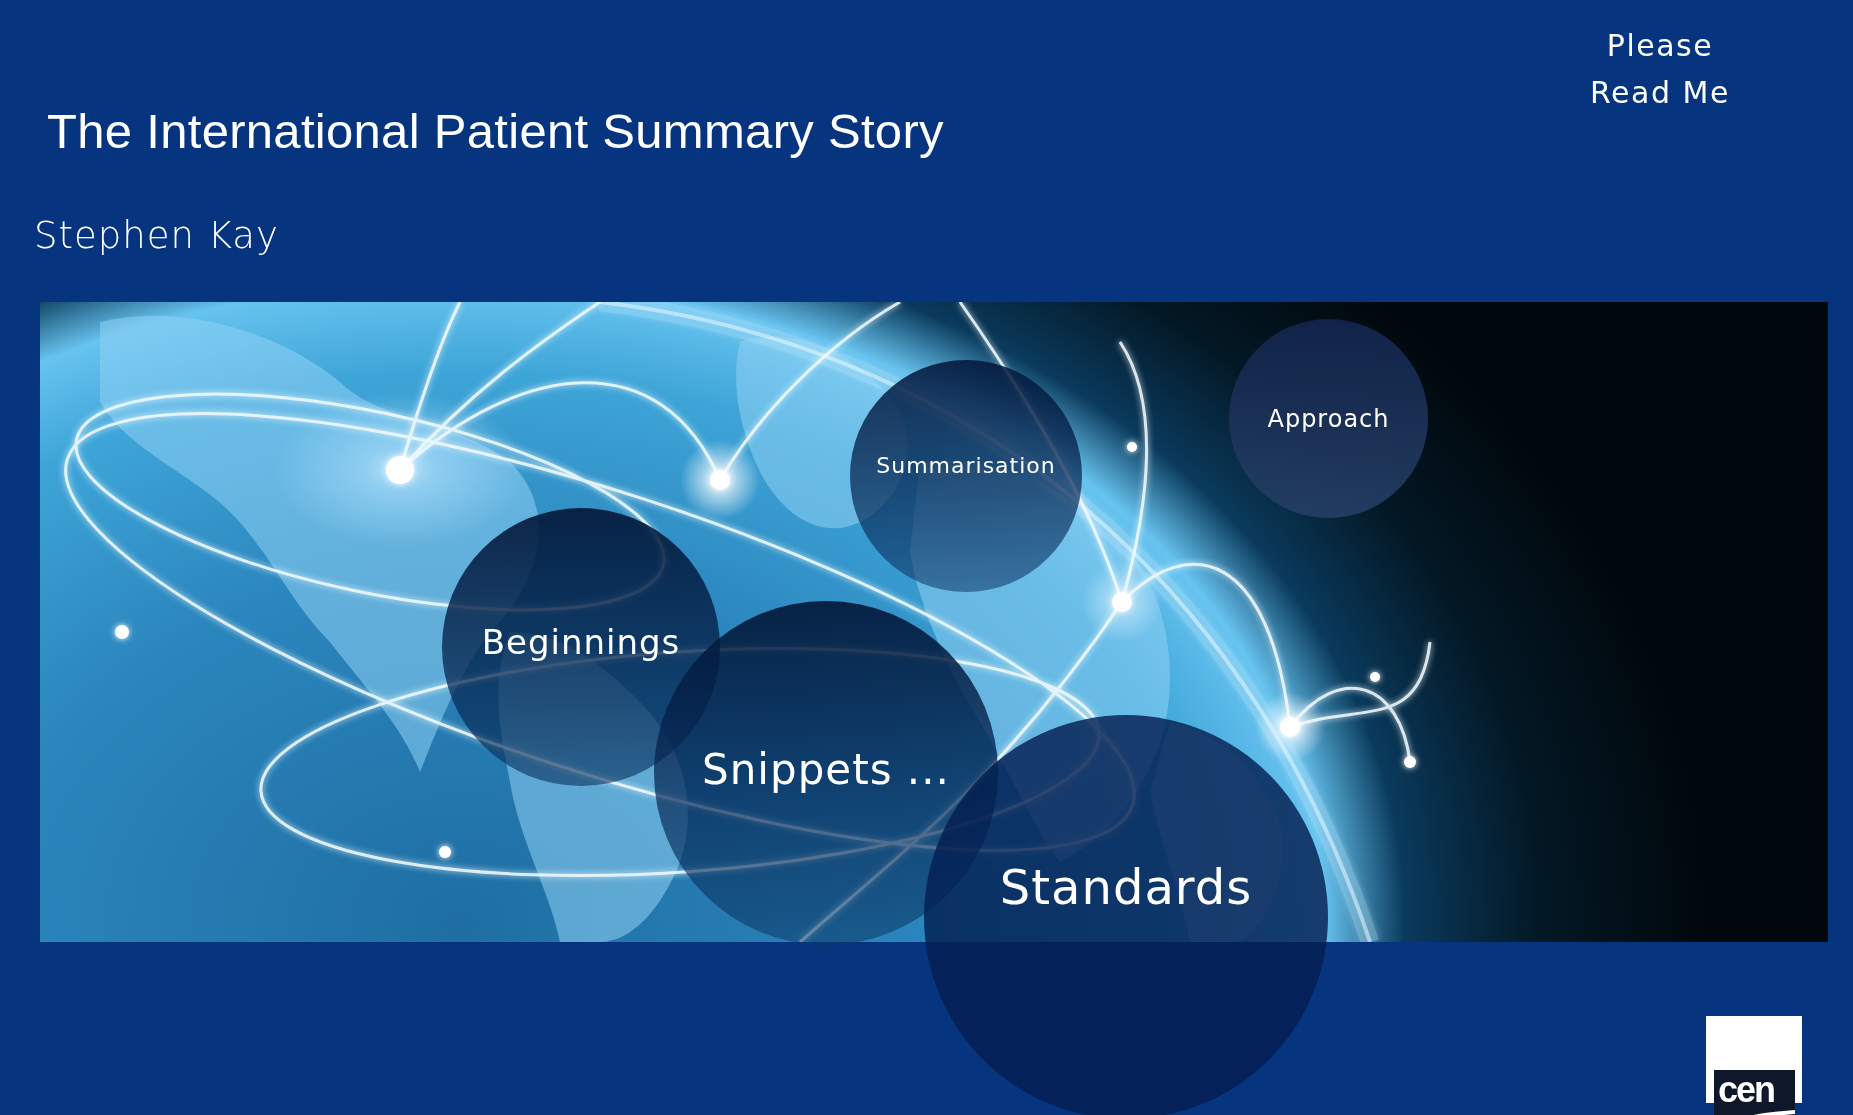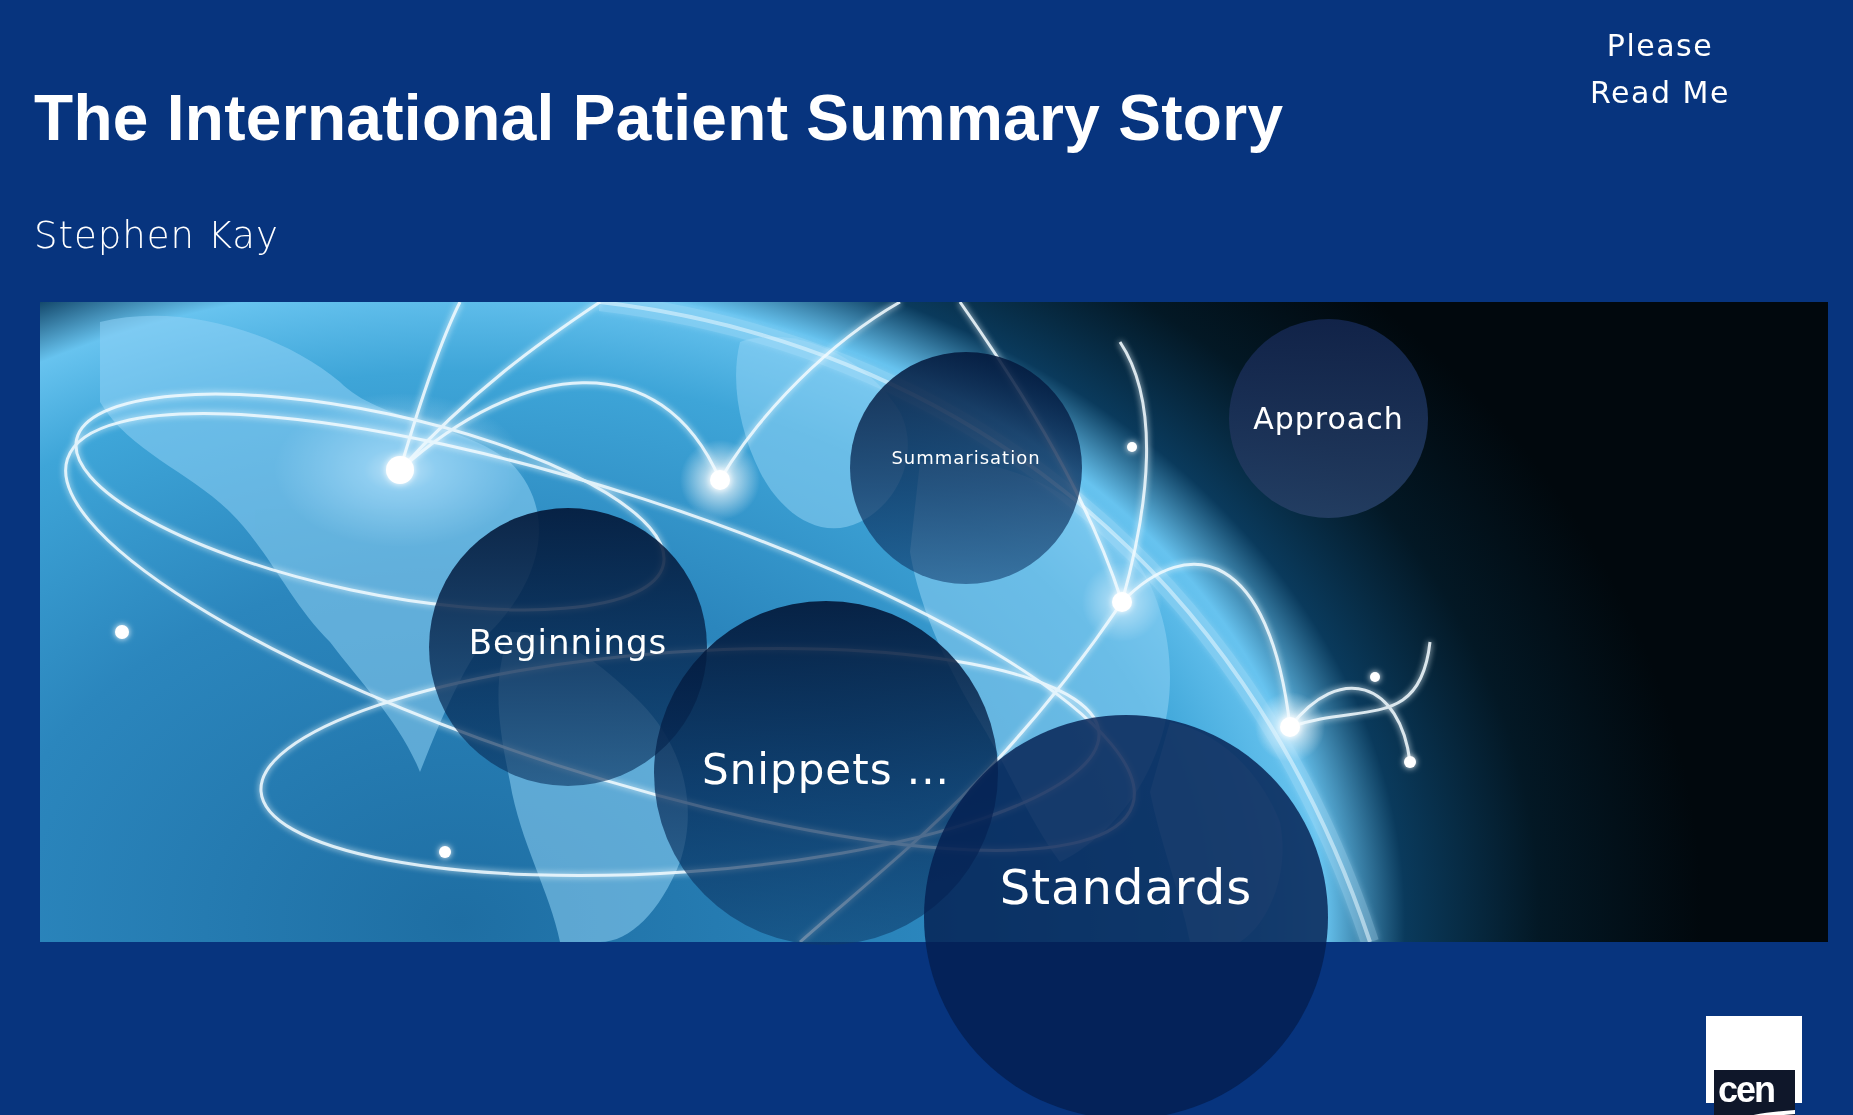--- a/index.html
+++ b/index.html
@@ -5,22 +5,22 @@
   html, body { margin: 0; padding: 0; }
   body {
     width: 1853px; height: 1115px; overflow: hidden; position: relative;
     background: #07347e;
     font-family: "DejaVu Sans", "Liberation Sans", sans-serif;
     color: #ffffff;
   }
   .title {
     position: absolute; left: 34px; top: 88px;
     font-family: "Liberation Sans", "DejaVu Sans", sans-serif;
-    font-weight: bold; font-size: 64px; line-height: 60px; letter-spacing: 0.3px;
-    white-space: nowrap; margin: 0;
+    font-weight: normal; font-size: 49px; line-height: 60px; letter-spacing: 0.3px;
+    white-space: nowrap; margin: 13px;
   }
   .subtitle {
     position: absolute; left: 34px; top: 212px;
     font-family: "DejaVu Sans", sans-serif; font-weight: 300;
     font-size: 37px; line-height: 48px; letter-spacing: 1px; white-space: nowrap;
   }
   .readme {
     position: absolute; left: 1560px; top: 22px; width: 200px;
     text-align: center; font-size: 30px; line-height: 47px; letter-spacing: 1.5px;
     cursor: pointer;
@@ -35,27 +35,27 @@
       radial-gradient(circle 40px at 1082px 300px, rgba(255,255,255,0.95) 0%, rgba(160,220,255,0) 100%),
       radial-gradient(circle 35px at 1250px 425px, rgba(255,255,255,0.95) 0%, rgba(160,220,255,0) 100%),
       radial-gradient(ellipse 1350px 1000px at 420px 620px, #1e6ea3 0%, #2b86bd 35%, #3ea5d8 55%, #67c3ef 64%, #0a3a5c 70%, #031825 80%, #01080d 92%, #01080d 100%);
   }
   .hero svg.arcs { position: absolute; left: 0; top: 0; }
   .bubble {
     position: absolute; border-radius: 50%;
     display: flex; align-items: center; justify-content: center; text-align: center;
     color: #ffffff; cursor: pointer; letter-spacing: 1px;
   }
-  .b-summ { left: 850px; top: 352px; width: 232px; height: 232px;
+  .b-summ { left: 850px; top: 360px; width: 232px; height: 232px;
     background: linear-gradient(180deg, rgba(3,24,60,0.88) 0%, rgba(8,40,85,0.7) 60%, rgba(14,55,105,0.55) 100%);
-    font-size: 18px; }
+    font-size: 22px; }
   .b-appr { left: 1229px; top: 319px; width: 199px; height: 199px;
     background: linear-gradient(180deg, rgba(18,36,75,0.95) 0%, rgba(38,64,102,0.88) 100%);
-    font-size: 30px; }
-  .b-begin { left: 429px; top: 508px; width: 278px; height: 278px;
+    font-size: 24px; }
+  .b-begin { left: 442px; top: 508px; width: 278px; height: 278px;
     background: linear-gradient(180deg, rgba(2,22,55,0.9) 0%, rgba(6,38,80,0.75) 60%, rgba(10,50,95,0.6) 100%);
     font-size: 34px; }
   .b-snip { left: 654px; top: 601px; width: 344px; height: 344px;
     background: linear-gradient(180deg, rgba(2,22,55,0.9) 0%, rgba(6,40,85,0.72) 55%, rgba(12,58,105,0.55) 100%);
     font-size: 42px; }
   .b-ips { left: 924px; top: 715px; width: 404px; height: 404px;
     background: rgba(4,30,80,0.82);
     font-size: 48px; line-height: 62px; padding-bottom: 60px; box-sizing: border-box; }
   .b-snip span, .b-begin span, .b-summ span, .b-appr span { display: block; }
   .b-begin span { margin-top: -10px; }

